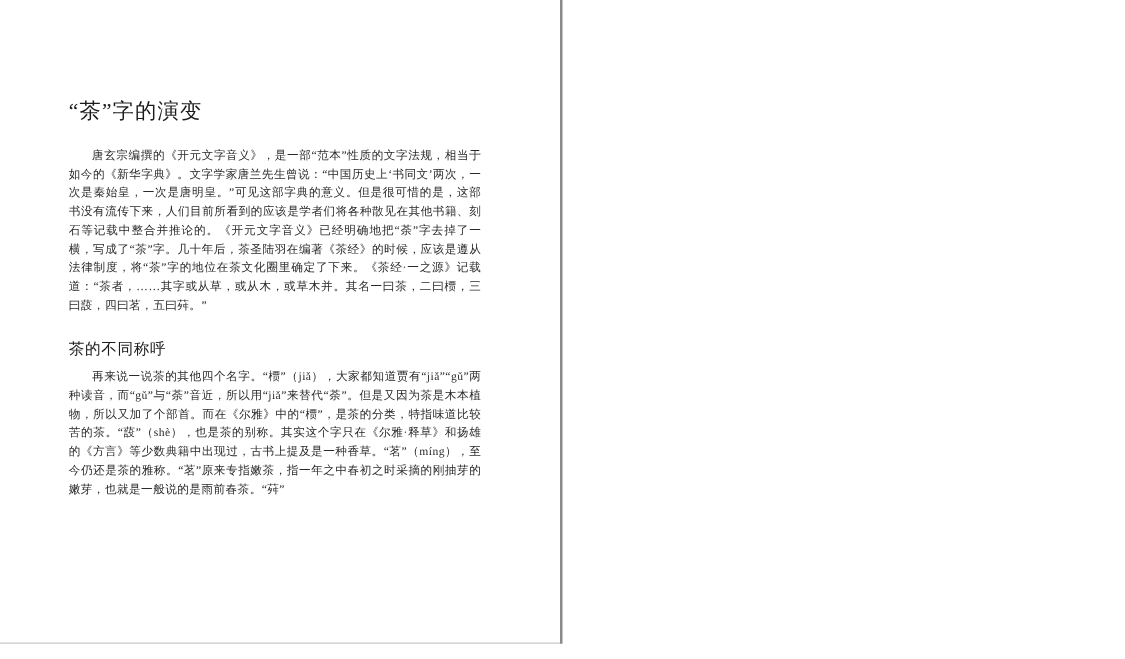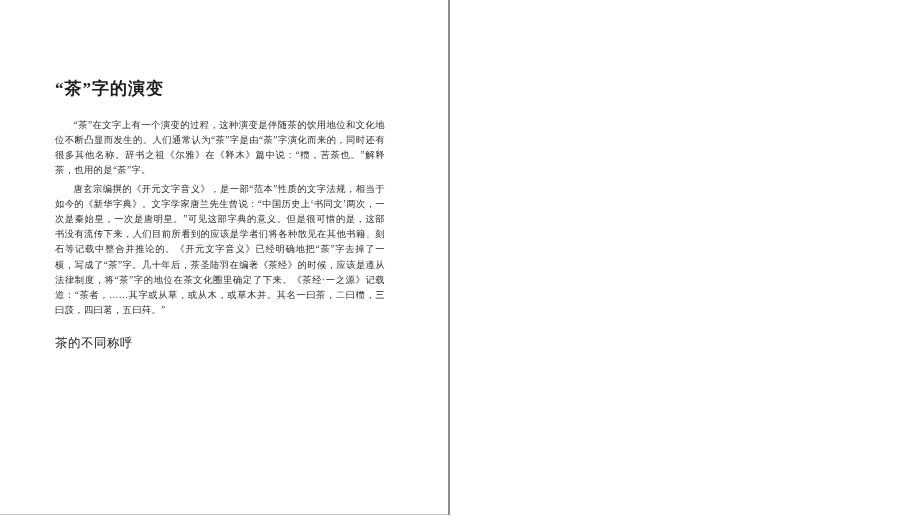--- a/index.html
+++ b/index.html
@@ -24,21 +24,21 @@
 
   
   .page{position:absolute;top:0;height:527px;background:#fff;}
   .page-left{left:0;width:448px;}
   .page-right{left:450px;width:450px;}
 
   .col-left{position:absolute;left:55px;top:78px;width:330px;}
 
   
   h1.title{
-    font-size:17px;font-weight:700;color:#1b1b1b;
+    font-size:17px;font-weight:400;color:#1b1b1b;
     margin:0 0 18px 0;letter-spacing:1px;line-height:1.3;
     font-family:"Liberation Serif","DejaVu Serif",serif;
   }
   h2.subhead{
     font-size:12.5px;font-weight:400;color:#1b1b1b;
     margin:17px 0 7px 0;letter-spacing:.5px;line-height:1.4;
     font-family:"Liberation Serif","DejaVu Serif",serif;
   }
   p.body{
     font-size:9.3px;line-height:1.62;color:#2a2a2a;
@@ -54,27 +54,27 @@
 </head>
 <body>
 
 <div class="spread">
 
   <div class="page page-left">
     <div class="col-left">
 
       <h1 class="title">“茶”字的演变</h1>
 
-      <p class="body">“茶”在文字上有一个演变的过程，这种演变是伴随茶的饮用地位和文化地位不断凸显而发生的。人们通常认为“茶”字是由“荼”字演化而来的，同时还有很多其他名称。辞书之祖《尔雅》在《释木》篇中说：“槚，苦荼也。”解释茶，也用的是“荼”字。</p>
 
 
       <p class="body">唐玄宗编撰的《开元文字音义》，是一部“范本”性质的文字法规，相当于如今的《新华字典》。文字学家唐兰先生曾说：“中国历史上‘书同文’两次，一次是秦始皇，一次是唐明皇。”可见这部字典的意义。但是很可惜的是，这部书没有流传下来，人们目前所看到的应该是学者们将各种散见在其他书籍、刻石等记载中整合并推论的。《开元文字音义》已经明确地把“荼”字去掉了一横，写成了“茶”字。几十年后，茶圣陆羽在编著《茶经》的时候，应该是遵从法律制度，将“茶”字的地位在茶文化圈里确定了下来。《茶经·一之源》记载道：“茶者，……其字或从草，或从木，或草木并。其名一曰茶，二曰槚，三曰蔎，四曰茗，五曰荈。”</p>
 
       <h2 class="subhead">茶的不同称呼</h2>
 
+      <p class="body">再来说一说茶的其他四个名字。“槚”（jiǎ），大家都知道贾有“jiǎ”“gǔ”两种读音，而“gǔ”与“荼”音近，所以用“jiǎ”来替代“荼”。但是又因为茶是木本植物，所以又加了个部首。而在《尔雅》中的“槚”，是茶的分类，特指味道比较苦的茶。“蔎”（shè），也是茶的别称。其实这个字只在《尔雅·释草》和扬雄的《方言》等少数典籍中出现过，古书上提及是一种香草。“茗”（míng），至今仍还是茶的雅称。“茗”原来专指嫩茶，指一年之中春初之时采摘的刚抽芽的嫩芽，也就是一般说的是雨前春茶。“荈”</p>
     </div>
     <div class="clip-bottom"></div>
   </div>
 
   <div class="page page-right">
     
 
     
     
   </div>

